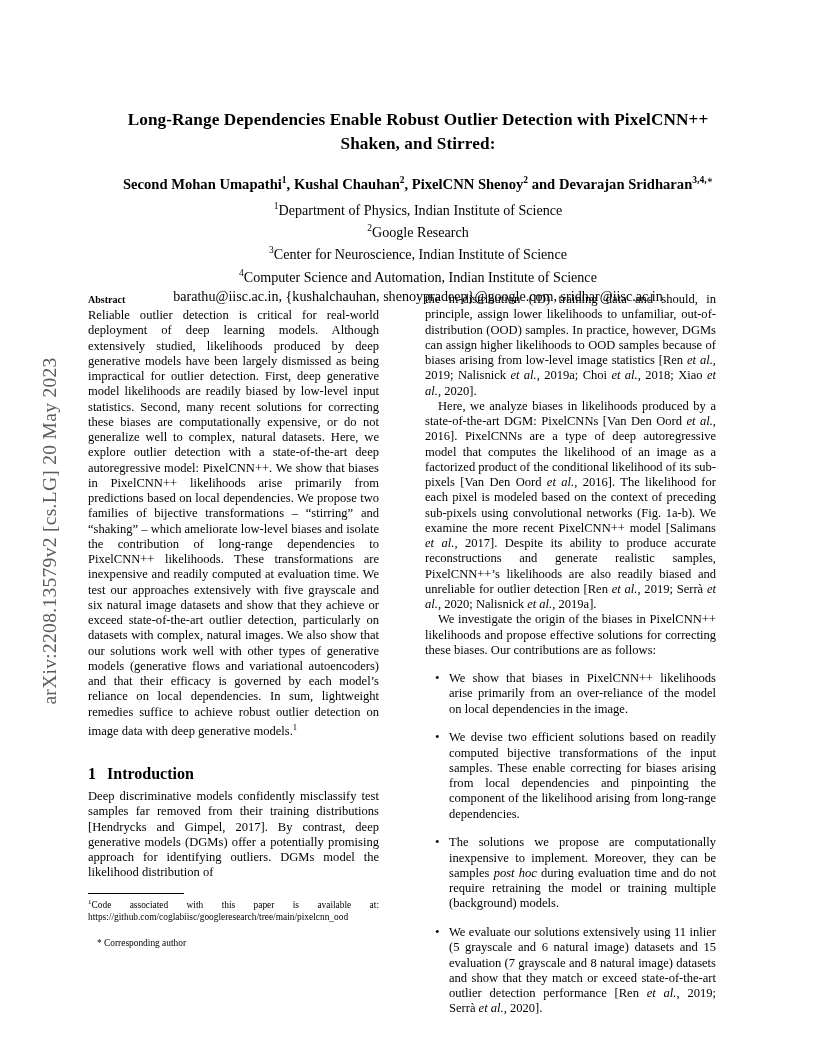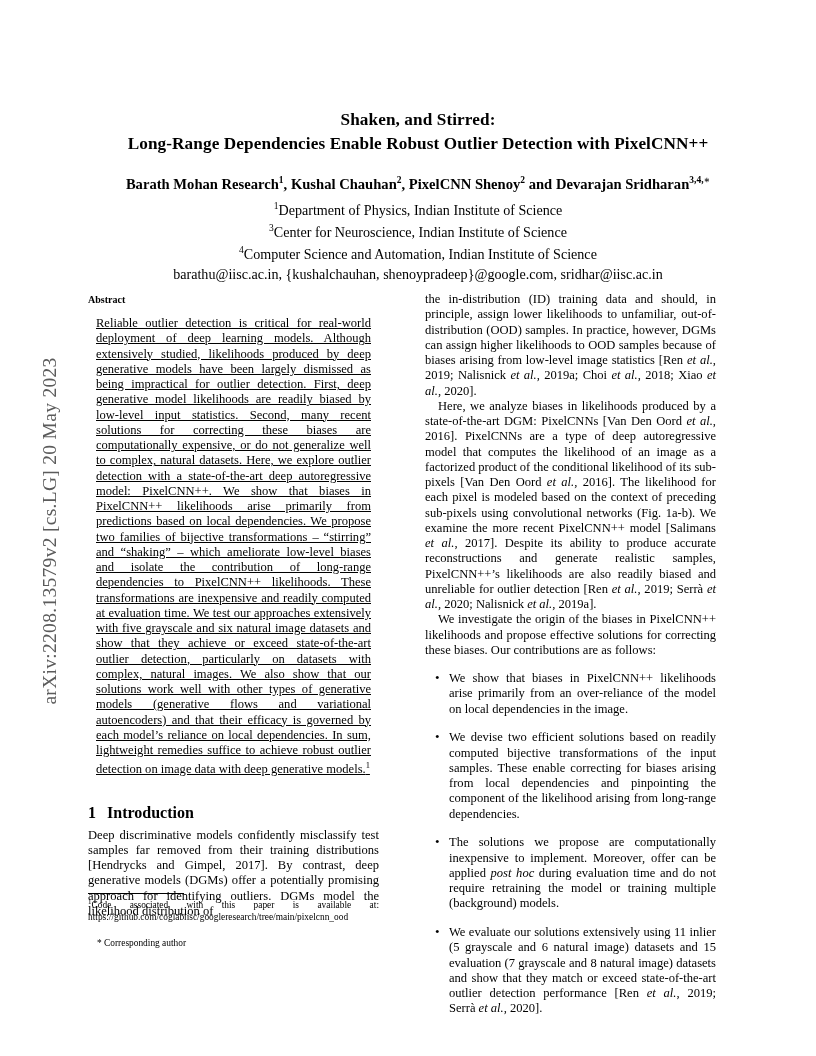--- a/index.html
+++ b/index.html
@@ -87,23 +87,22 @@
   .col-left  { left: 88px; }
   .col-right { left: 425px; }
 
   .abstract-head {
     font-weight: bold;
     font-size: 10px;
     margin: 0 0 0 0;
     line-height: 16px;
   }
   .abstract-body {
-    margin: 8px;
-    text-align: justify;
-    text-decoration: underline;
+    margin: 0;
+    text-align: justify;
   }
   .abstract-body sup { font-size: 8.5px; }
 
   .section-head {
     font-weight: bold;
     font-size: 16px;
     margin: 26px 0 7px 0;
     text-align: left;
     line-height: 17px;
   }
@@ -156,29 +155,32 @@
   em.it { font-style: italic; }
 </style>
 </head>
 <body>
 
 <div id="page">
 
   <div class="arxiv-stamp">arXiv:2208.13579v2  [cs.LG]  20 May 2023</div>
 
   <div class="titleblock">
+    <div class="title-line">Long-Range Dependencies Enable Robust Outlier Detection with PixelCNN++</div>
     <div class="title-line">Shaken, and Stirred:</div>
-    <div class="title-line">Long-Range Dependencies Enable Robust Outlier Detection with PixelCNN++</div>
 
     <div class="authors">
-      <span>Barath Mohan Research</span><sup>1</sup><span>, </span><span>Kushal Chauhan</span><sup>2</sup><span>, </span><span>PixelCNN Shenoy</span><sup>2</sup><span> and </span><span>Devarajan Sridharan</span><sup>3,4,∗</sup>
+      <span>Second Mohan Umapathi</span><sup>1</sup><span>, </span><span>Kushal Chauhan</span><sup>2</sup><span>, </span><span>PixelCNN Shenoy</span><sup>2</sup><span> and </span><span>Devarajan Sridharan</span><sup>3,4,∗</sup>
     </div>
 
     <div class="affil affil-first">
       <sup>1</sup><span>Department of Physics, Indian Institute of Science</span>
+    </div>
+    <div class="affil">
+      <sup>2</sup><span>Google Research</span>
     </div>
     <div class="affil">
       <sup>3</sup><span>Center for Neuroscience, Indian Institute of Science</span>
     </div>
     <div class="affil">
       <sup>4</sup><span>Computer Science and Automation, Indian Institute of Science</span>
     </div>
     <div class="emails">barathu@iisc.ac.in, {kushalchauhan, shenoypradeep}@google.com, sridhar@iisc.ac.in</div>
   </div>
 
@@ -209,21 +211,21 @@
       <li>
         <span class="dot">•</span>
         <span>We show that biases in PixelCNN++ likelihoods arise primarily from an over-reliance of the model on local dependencies in the image.</span>
       </li>
       <li>
         <span class="dot">•</span>
         <span>We devise two efficient solutions based on readily computed bijective transformations of the input samples. These enable correcting for biases arising from local dependencies and pinpointing the component of the likelihood arising from long-range dependencies.</span>
       </li>
       <li>
         <span class="dot">•</span>
-        <span>The solutions we propose are computationally inexpensive to implement. Moreover, offer can be applied </span><em class="it">post hoc</em><span> during evaluation time and do not require retraining the model or training multiple (background) models.</span>
+        <span>The solutions we propose are computationally inexpensive to implement. Moreover, they can be samples </span><em class="it">post hoc</em><span> during evaluation time and do not require retraining the model or training multiple (background) models.</span>
       </li>
       <li>
         <span class="dot">•</span>
         <span>We evaluate our solutions extensively using 11 inlier (5 grayscale and 6 natural image) datasets and 15 evaluation (7 grayscale and 8 natural image) datasets and show that they match or exceed state-of-the-art outlier detection performance [Ren </span><em class="it">et al.</em><span>, 2019; Serrà </span><em class="it">et al.</em><span>, 2020].</span>
       </li>
     </ul>
   </div>
 
 </div>
 

